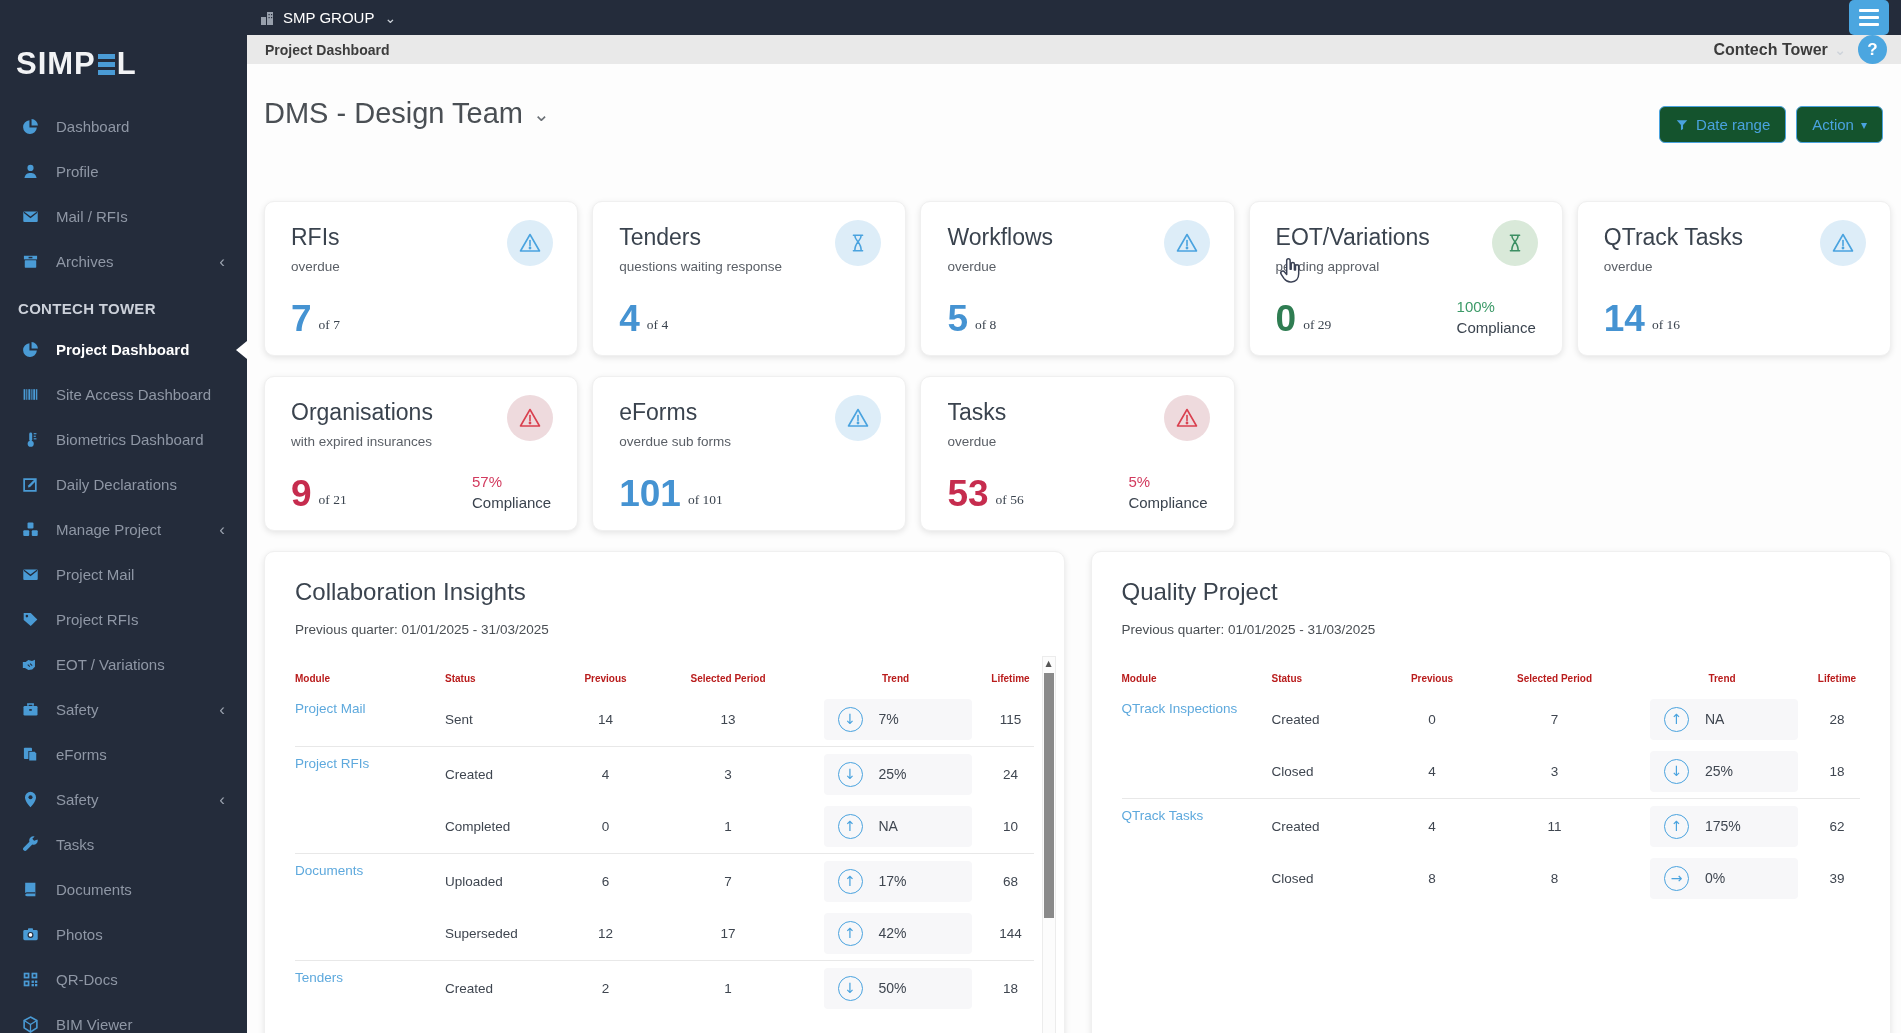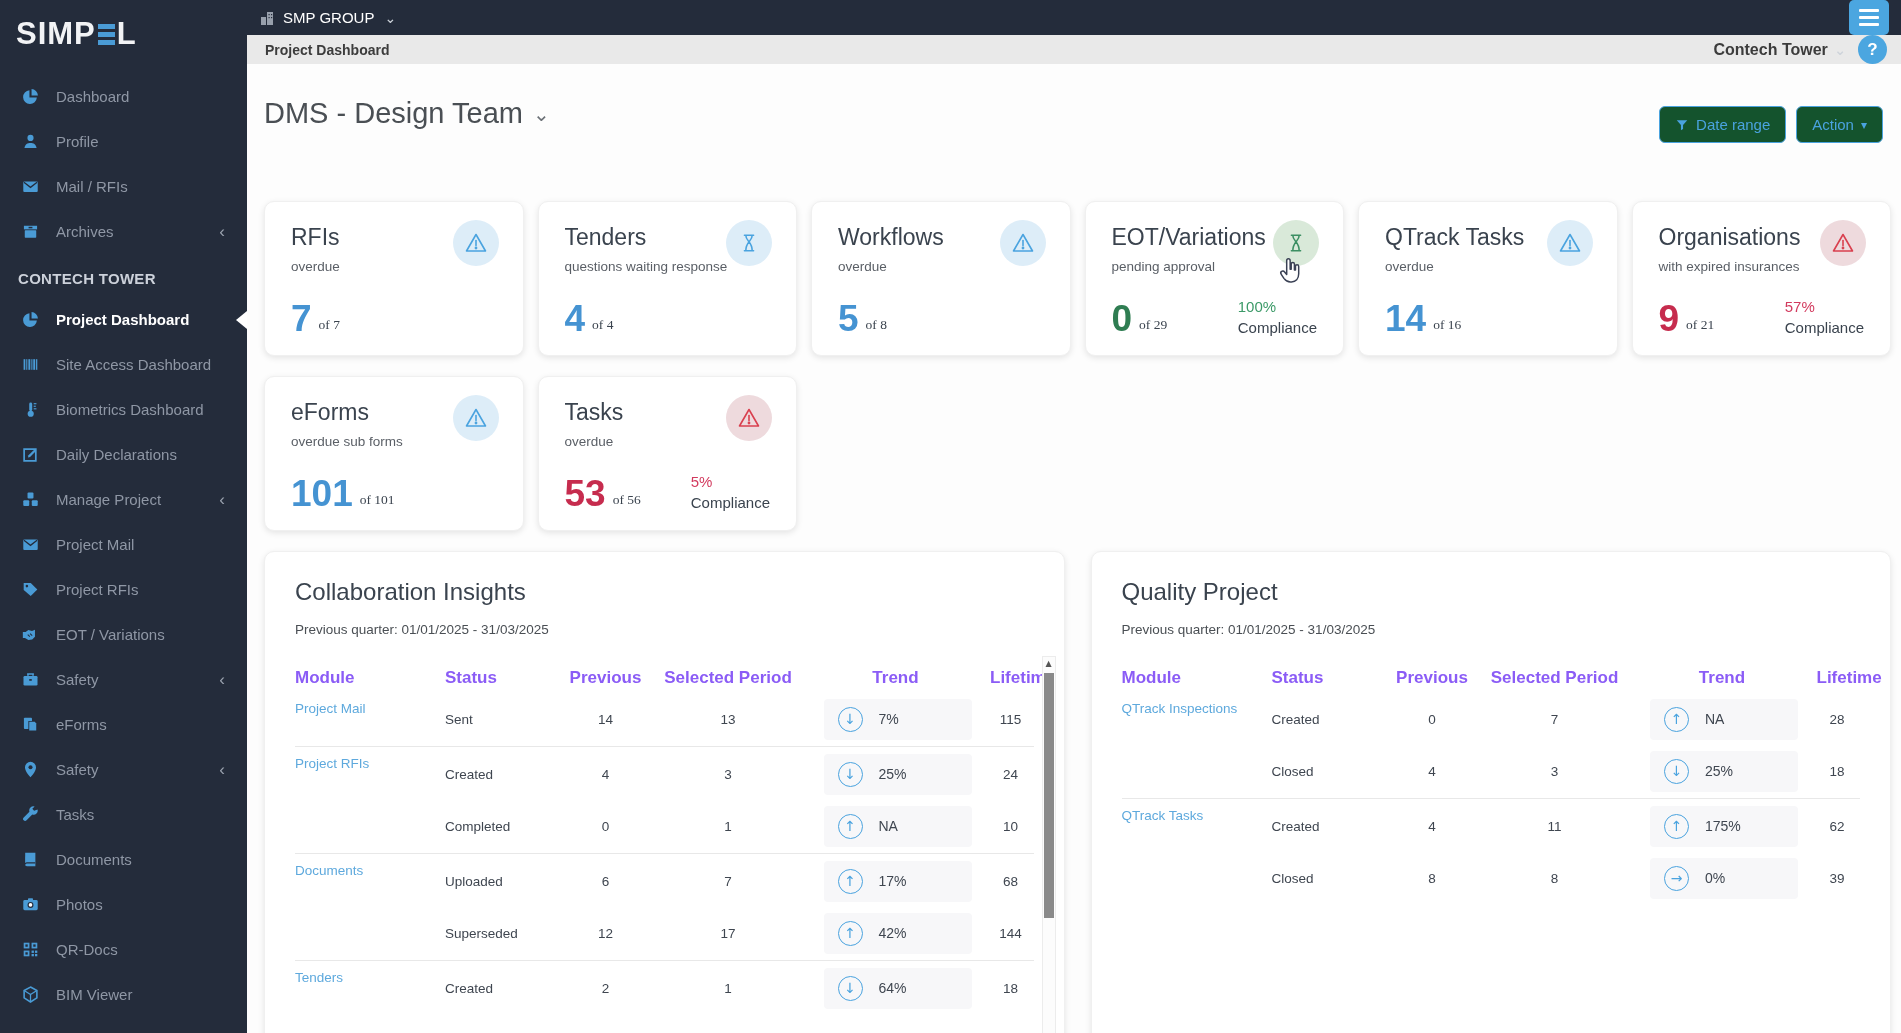--- a/index.html
+++ b/index.html
@@ -6,21 +6,21 @@
   html,body { width:1901px; height:1033px; overflow:hidden; background:#fff;
     font-family:"Liberation Sans", sans-serif; }
   :root{
     --dark:#242c3b; --blue:#4aa3df; --icon-blue:#4a9bd5; --numblue:#4593d2;
     --red:#c62c4e; --green:#2f7d52; --side-text:#8f97a5; --ink:#3a434e;
   }
   .app { display:flex; width:1901px; height:1033px; }
 
   
   .sidebar { width:247px; min-width:247px; height:100%; background:var(--dark); color:var(--side-text); }
-  .logo { padding:16px 0 10px 16px; display:flex; align-items:center; height:62px; }
+  .logo { padding:16px 0 10px 16px; display:flex; align-items:center; height:62px;margin-top:30px; }
   .logo .word { font-size:31px; font-weight:800; color:#f2f3f5; letter-spacing:1px; }
   .logo .ebars { display:inline-flex; flex-direction:column; gap:3px; margin:0 2px; }
   .logo .ebars i { display:block; width:17px; height:5px; background:var(--icon-blue); }
   .nav { padding-top:12px; }
   .nav-item { position:relative; display:flex; align-items:center; height:45px; padding:0 22px 0 20px;
     cursor:pointer; font-size:15px; color:var(--side-text); }
   .nav-item .ic { width:20px; min-width:20px; display:flex; justify-content:center; margin-right:16px; }
   .nav-item.active { color:#fff; font-weight:600; }
   .nav-item.active::after { content:""; position:absolute; right:0; top:50%; transform:translateY(-50%);
     border-top:9px solid transparent; border-bottom:9px solid transparent; border-right:11px solid #fff; }
@@ -48,21 +48,21 @@
   .titlerow { display:flex; align-items:center;gap:24px; }
   .bigtitle { font-size:29px; color:#4a4f54; display:flex; align-items:center; gap:10px; cursor:pointer; }
   .bigtitle .caret { font-family:"DejaVu Sans", sans-serif; font-size:20px; color:#6b7076; }
   .actions { margin-left:auto; margin-top:22px; display:flex; gap:10px; padding-right:8px;}
   .btn { border:1px solid var(--blue); color:var(--blue); background:#14532d; border-radius:6px;
     font-size:15px; padding:9px 15px; display:flex; align-items:center; gap:7px; cursor:pointer; }
   .btn svg { width:14px; height:14px; fill:var(--blue); }
   .btn .tri { font-family:"DejaVu Sans", sans-serif; font-size:12px; }
 
   
-  .cards { margin-top:58px; display:grid; grid-template-columns:repeat(6,1fr); gap:20px 14px; }
+  .cards { margin-top:58px; display:grid; grid-template-columns:repeat(5,1fr); gap:20px 14px; }
   .card { position:relative; background:#fff; border:1px solid #f0f0f0; border-radius:10px; height:155px;
     box-shadow:0 2px 6px rgba(0,0,0,.10); padding:22px 26px; cursor:pointer; }
   .card h3 { font-size:23px; font-weight:400; color:var(--ink); }
   .card .sub { margin-top:8px; font-size:13.5px; color:#5a5f66; }
   .cicon { position:absolute; top:18px; right:24px; width:46px; height:46px; border-radius:50%;
     display:flex; align-items:center; justify-content:center; }
   .cicon.blue { background:#ddedf8; } .cicon.red { background:#eedadd; } .cicon.green { background:#d9e9d9; }
   .valrow { position:absolute; left:26px; bottom:18px; display:flex; align-items:flex-end; gap:7px; }
   .val { font-size:37px; font-weight:700; line-height:1; }
   .val.blue { color:var(--numblue); } .val.red { color:var(--red); } .val.green { color:var(--green); }
@@ -72,21 +72,21 @@
   .comp .clabel { color:var(--ink); }
 
   
   .panels { margin-top:20px; display:grid; grid-template-columns:1fr 1fr; gap:26px; }
   .panel { position:relative; background:#fff; border:1px solid #f0f0f0; border-radius:10px;
     box-shadow:0 2px 6px rgba(0,0,0,.10); height:560px; padding:26px 30px; overflow:hidden; }
   .panel h2 { font-size:24px; font-weight:400; color:var(--ink); }
   .panel .psub { margin-top:16px; font-size:13.5px; color:#4a4f54; }
   .tbl { margin-top:26px; }
   .t-head, .t-row { display:grid; grid-template-columns:150px 115px 95px 150px 185px 45px; align-items:center; }
-  .t-head { height:30px; font-size:17px; font-weight:700; color:#8b5cf6; }
+  .t-head { height:30px; font-size:10px; font-weight:700; color:#b91c1c; }
   .t-row { height:52px; font-size:13.5px; color:#3f4650; }
   .t-head .c, .t-row .cell { padding-right:4px; }
   .cc { text-align:center; }
   .module { color:#5ea9dd; text-decoration:none; align-self:start; padding-top:8px; cursor:pointer; font-size:13.5px; }
   .sep { border-top:1px solid #e8e8e8; margin:1px 0; }
   .trendwrap { display:flex; justify-content:center; }
   .badge { display:flex; align-items:center; gap:16px; background:#f7f7f9; border-radius:4px;
     padding:8px 14px; width:148px; }
   .tcircle { width:25px; height:25px; min-width:25px; border:1.5px solid var(--blue); border-radius:50%;
     color:var(--blue); display:flex; align-items:center; justify-content:center;
@@ -611,21 +611,21 @@
             </div>
             <div class="sep"></div>
             <div class="t-row">
               <a class="module">Tenders</a>
               <div class="cell">Created</div>
               <div class="cell cc">2</div>
               <div class="cell cc">1</div>
               <div class="trendwrap">
                   <span class="badge">
                     <span class="tcircle">↓</span>
-                    <span class="tval">64%</span>
+                    <span class="tval">50%</span>
                   </span>
                 </div>
               <div class="cell cc">18</div>
             </div>
           </div>
 
           <div class="fscroll">
             <div class="up">▲</div>
             <div class="thumb"></div>
           </div>

